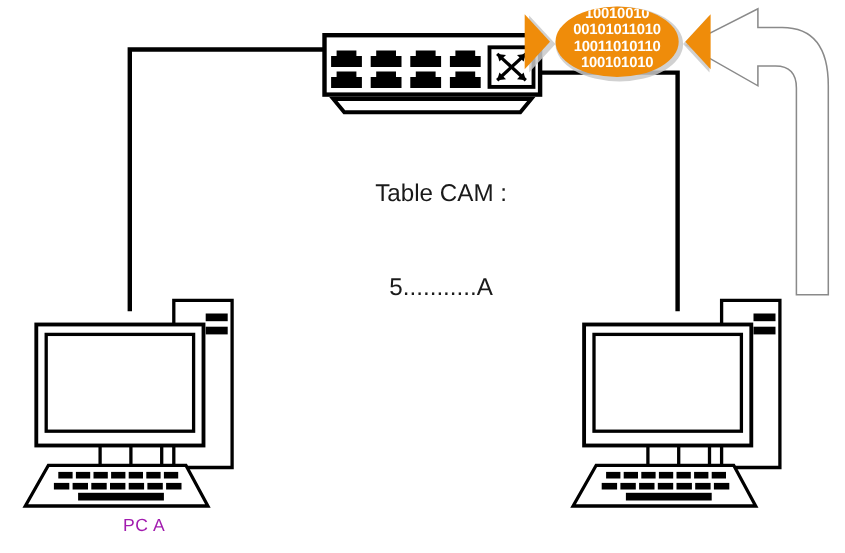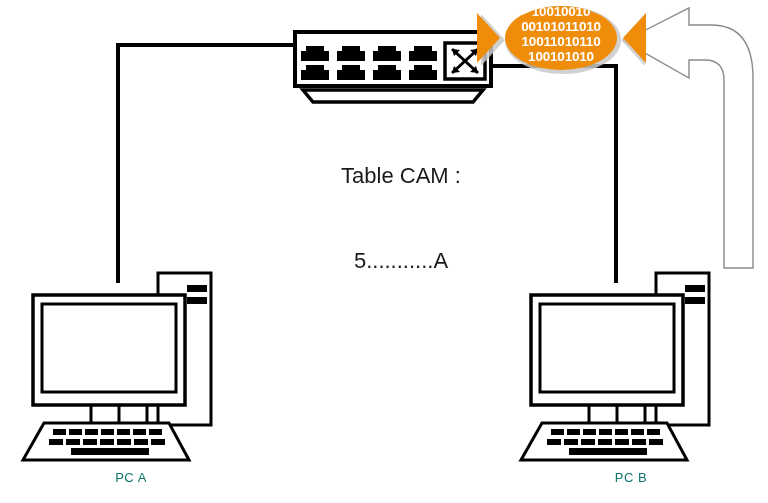--- a/index.html
+++ b/index.html
@@ -20,22 +20,22 @@
     line-height:1.28;
     font-family:"Liberation Sans","DejaVu Sans",sans-serif;
     white-space:pre;
   }
   .cam-line{display:block;}
   .cam-title{letter-spacing:0px;}
   .cam-entry{letter-spacing:0px;}
 
   .pc-label{
     position:absolute;
-    color:#0f766e;
-    font-size:13px;
+    color:#a21caf;
+    font-size:16px;
     font-family:"Liberation Sans","DejaVu Sans",sans-serif;
     letter-spacing:0.5px;
   }
   #label-pc-a{left:60px;top:470px;width:120px;text-align:center;}
   #label-pc-b{left:560px;top:470px;width:120px;text-align:center;}
 
   .bits{
     font-family:"Liberation Sans","DejaVu Sans",sans-serif;
     font-weight:bold;
     font-size:13.5px;
@@ -225,15 +225,14 @@
     </g>
 
   </svg>
 
   <div class="cam-table">
     <span class="cam-line cam-title">Table CAM :</span>
     <span class="cam-line cam-entry">5...........A</span>
   </div>
 
   <div id="label-pc-a" class="pc-label">PC A</div>
-  <div id="label-pc-b" class="pc-label">PC B</div>
 
 </div>
 
 </body></html>

